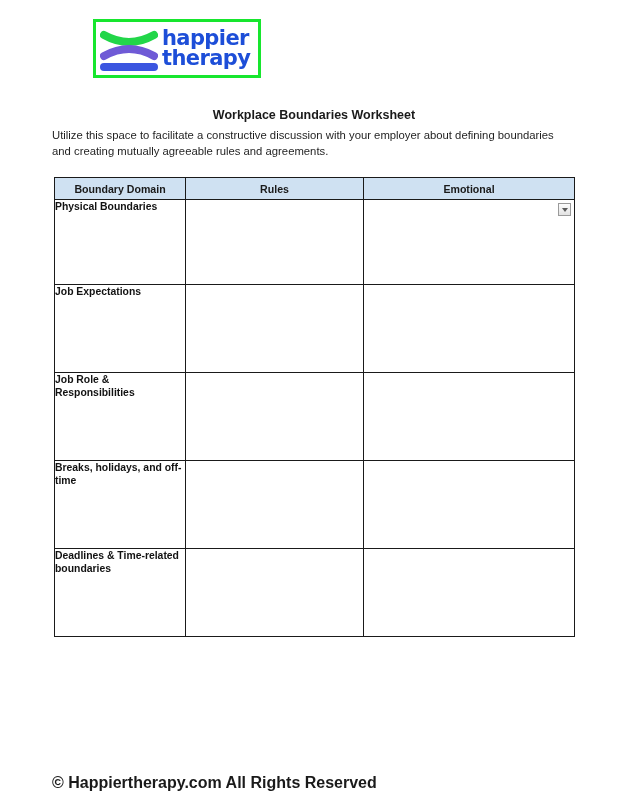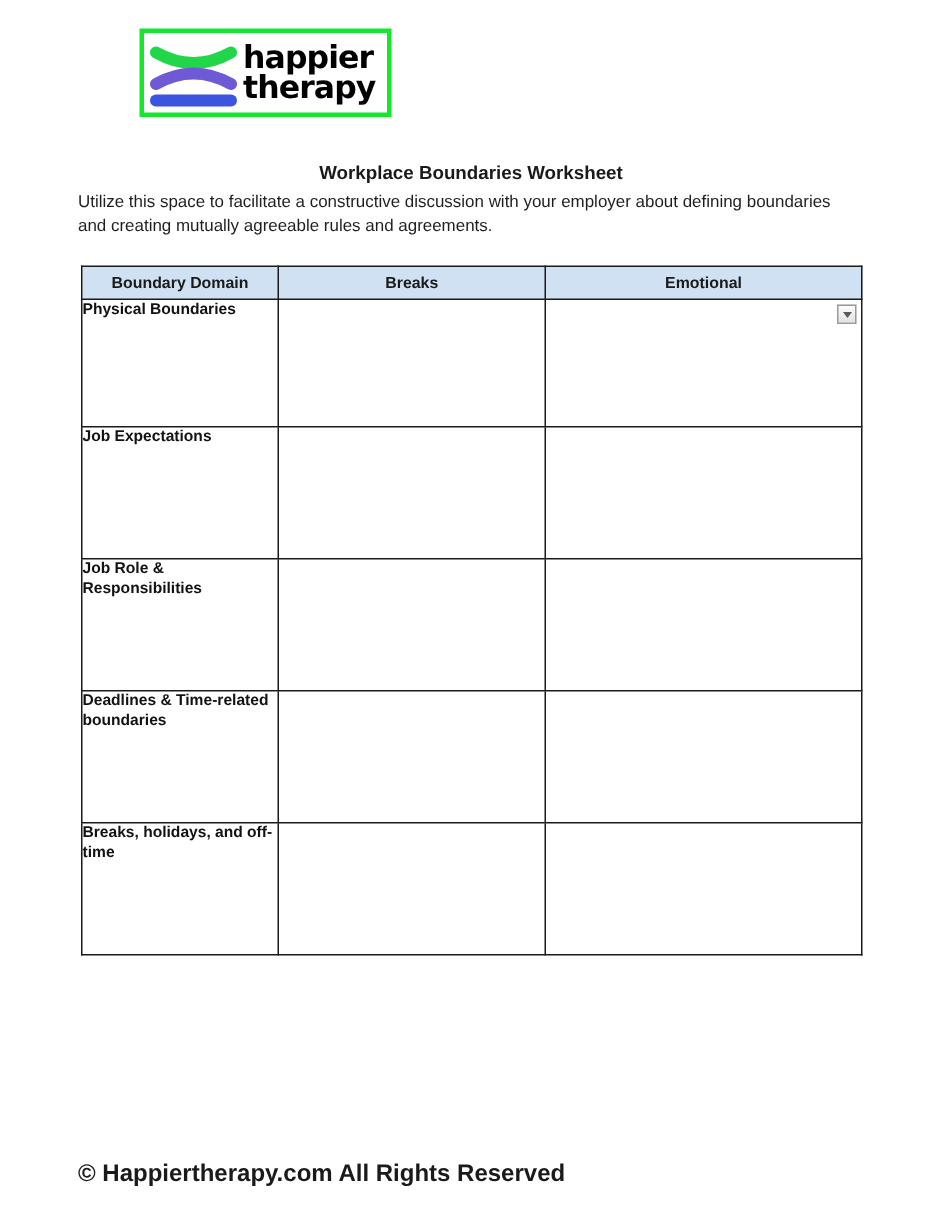--- a/index.html
+++ b/index.html
@@ -36,21 +36,21 @@
     flex: none;
     position: relative;
   }
   .logo-text {
     margin-left: 4px;
     line-height: 0.92;
     font-family: "DejaVu Sans", sans-serif;
     font-weight: bold;
     font-size: 21px;
     letter-spacing: -0.6px;
-    color: #000000;
+    color: #1d4ed8;
   }
   .logo-text span { display: block; }
 
   
   .page-title {
     position: absolute;
     left: 0;
     right: 0;
     top: 108px;
     text-align: center;
@@ -164,21 +164,21 @@
 
 <table class="sheet-table">
   <colgroup>
     <col class="col-domain">
     <col class="col-rules">
     <col class="col-agree">
   </colgroup>
   <thead>
     <tr>
       <th>Boundary Domain</th>
-      <th>Breaks</th>
+      <th>Rules</th>
       <th>Emotional</th>
     </tr>
   </thead>
   <tbody>
     <tr class="r-tall">
       <td class="domain-cell">Physical Boundaries</td>
       <td class="blank-cell"></td>
       <td class="blank-cell">
         <span class="dropdown-btn">
             <span class="caret"></span>
@@ -189,25 +189,25 @@
       <td class="domain-cell">Job Expectations</td>
       <td class="blank-cell"></td>
       <td class="blank-cell"></td>
     </tr>
     <tr class="r-short">
       <td class="domain-cell">Job Role &amp; Responsibilities</td>
       <td class="blank-cell"></td>
       <td class="blank-cell"></td>
     </tr>
     <tr class="r-short">
+      <td class="domain-cell">Breaks, holidays, and off-time</td>
+      <td class="blank-cell"></td>
+      <td class="blank-cell"></td>
+    </tr>
+    <tr class="r-short">
       <td class="domain-cell">Deadlines &amp; Time-related boundaries</td>
-      <td class="blank-cell"></td>
-      <td class="blank-cell"></td>
-    </tr>
-    <tr class="r-short">
-      <td class="domain-cell">Breaks, holidays, and off-time</td>
       <td class="blank-cell"></td>
       <td class="blank-cell"></td>
     </tr>
   </tbody>
 </table>
 
 <div class="page-footer">© Happiertherapy.com All Rights Reserved</div>
 
 </body></html>

